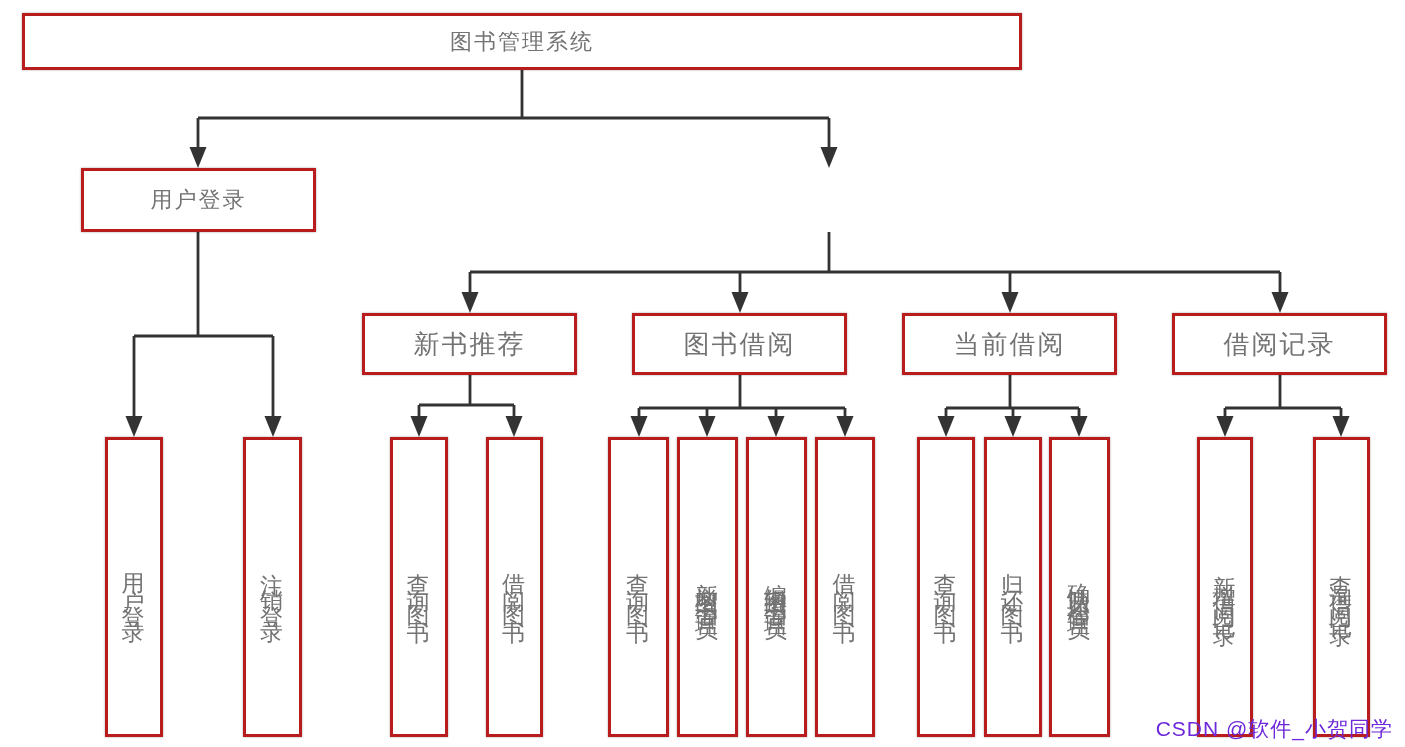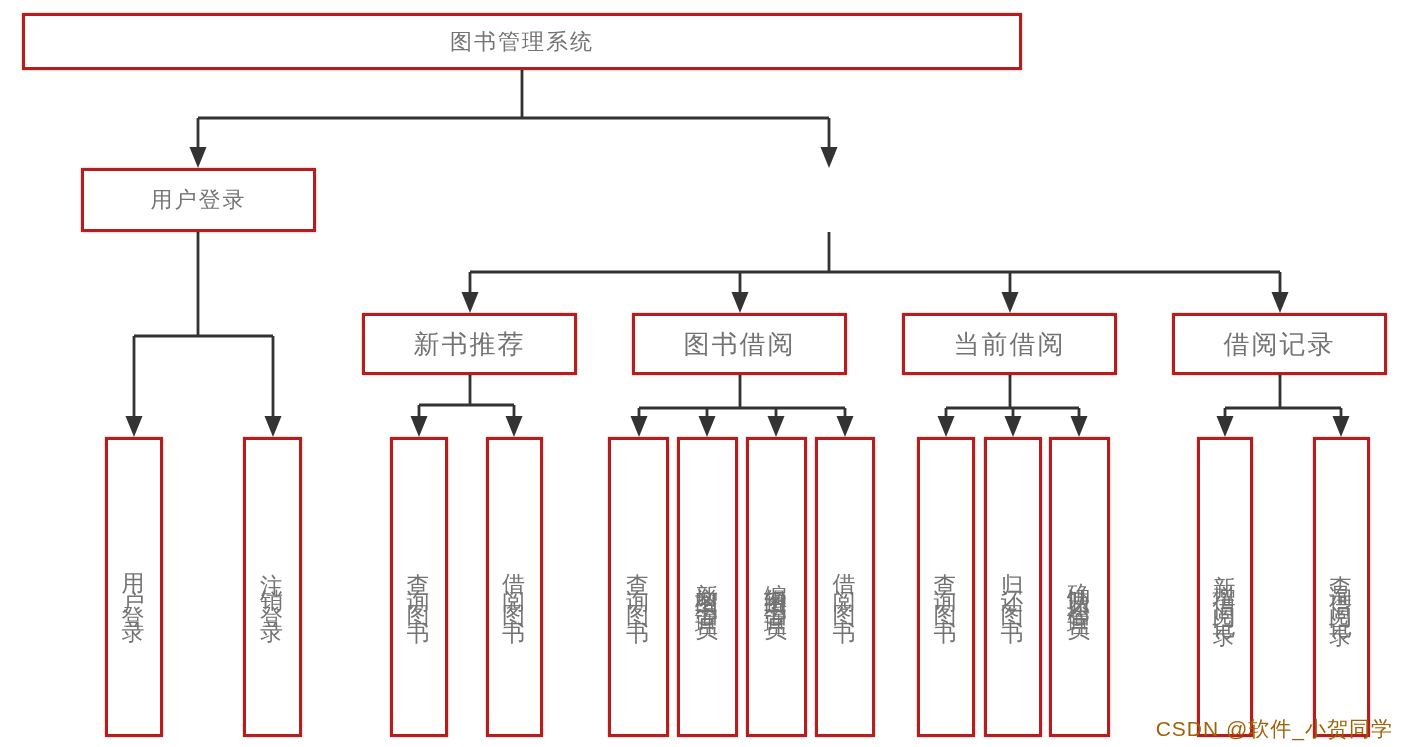--- a/index.html
+++ b/index.html
@@ -30,21 +30,21 @@
     text-orientation:mixed;
     font-size:23px;
     letter-spacing:16px;
     white-space:normal;
   }
   .leaf.mid{letter-spacing:10px;}
   .leaf.long{letter-spacing:5px;}
   .watermark{
     position:absolute;
     right:12px;bottom:4px;
-    color:#a16207;
+    color:#6d28d9;
     font-size:21px;
     letter-spacing:1px;
   }
 </style>
 </head>
 <body>
 
 <div class="stage">
 
   <svg class="connectors" width="1405" height="747" viewBox="0 0 1405 747">

